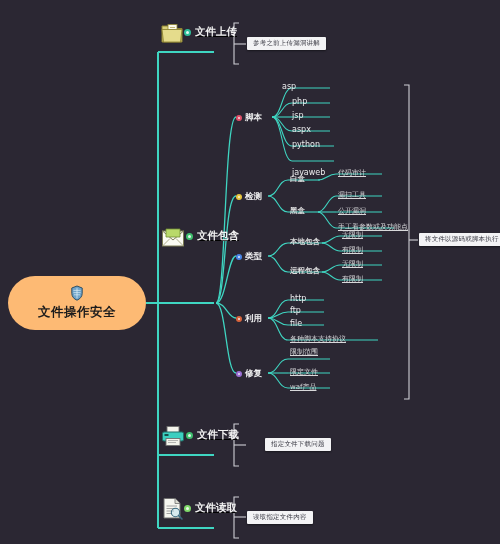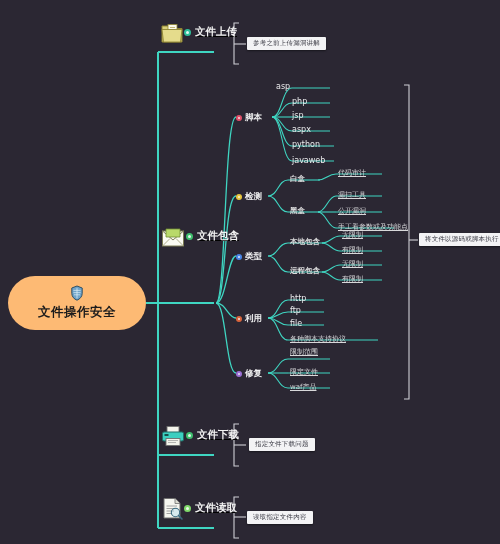--- a/index.html
+++ b/index.html
@@ -225,26 +225,26 @@
       <i class="dot" style="background:#3fbf6e"></i>
       <span>文件包含</span>
     </span>
   </div>
   <div class="note" style="left:419px; top:233px;">将文件以源码或脚本执行</div>
 
   <div class="subnode" style="left:236px; top:112px;">
     <i class="sdot" style="background:#e0506a"></i>
     <span>脚本</span>
   </div>
-  <div class="sub lat" style="left:276px; top:82px;">asp</div>
+  <div class="sub lat" style="left:282px; top:82px;">asp</div>
   <div class="sub lat" style="left:292px; top:97px;">php</div>
   <div class="sub lat" style="left:292px; top:111px;">jsp</div>
   <div class="sub lat" style="left:292px; top:125px;">aspx</div>
   <div class="sub lat" style="left:292px; top:140px;">python</div>
-  <div class="sub lat" style="left:292px; top:156px;">javaweb</div>
+  <div class="sub lat" style="left:292px; top:168px;">javaweb</div>
 
   <div class="subnode" style="left:236px; top:191px;">
     <i class="sdot" style="background:#e8c63f"></i>
     <span>检测</span>
   </div>
   <div class="sub mid" style="left:290px; top:174px;">白盒</div>
   <div class="sub mid" style="left:290px; top:206px;">黑盒</div>
   <div class="sub leaf" style="left:338px; top:168px;">代码审计</div>
   <div class="sub leaf" style="left:338px; top:190px;">漏扫工具</div>
   <div class="sub leaf" style="left:338px; top:206px;">公开漏洞</div>
@@ -286,21 +286,21 @@
         <rect x="6" y="13.5" width="14" height="7" fill="#f4f4ec" stroke="#6f6f6f" stroke-width=".9"></rect>
         <path d="M8 15.5 L18 15.5 M8 17.5 L16 17.5" stroke="#9a9a9a" stroke-width=".7"></path>
         <rect x="4.5" y="9" width="4" height="2" fill="#17504c"></rect>
       </svg>
     </span>
     <span class="lbl">
       <i class="dot" style="background:#3fbf6e"></i>
       <span>文件下载</span>
     </span>
   </div>
-  <div class="note" style="left:249px; top:438px;text-align:center;">指定文件下载问题</div>
+  <div class="note" style="left:265px; top:438px;text-align:center;">指定文件下载问题</div>
 
   <div class="mainnode" style="left:160px; top:494px; width:74px;">
     <span class="ico">
       <svg width="24" height="23" viewBox="0 0 24 23">
         <path d="M4 1.5 L15 1.5 L20 6.5 L20 21 L4 21 Z" fill="#f6f6f0" stroke="#6f6f6f" stroke-width="1"></path>
         <path d="M15 1.5 L15 6.5 L20 6.5" fill="#dcdcd2" stroke="#6f6f6f" stroke-width=".8"></path>
         <path d="M6.5 9 L17 9 M6.5 11.5 L17 11.5 M6.5 14 L14 14 M6.5 16.5 L12 16.5" stroke="#8d8d8d" stroke-width=".8"></path>
         <circle cx="15.5" cy="15.5" r="4.2" fill="rgba(180,220,235,.45)" stroke="#3b6b80" stroke-width="1.1"></circle>
         <path d="M18.6 18.6 L22 22" stroke="#3b6b80" stroke-width="1.6" stroke-linecap="round"></path>
       </svg>

